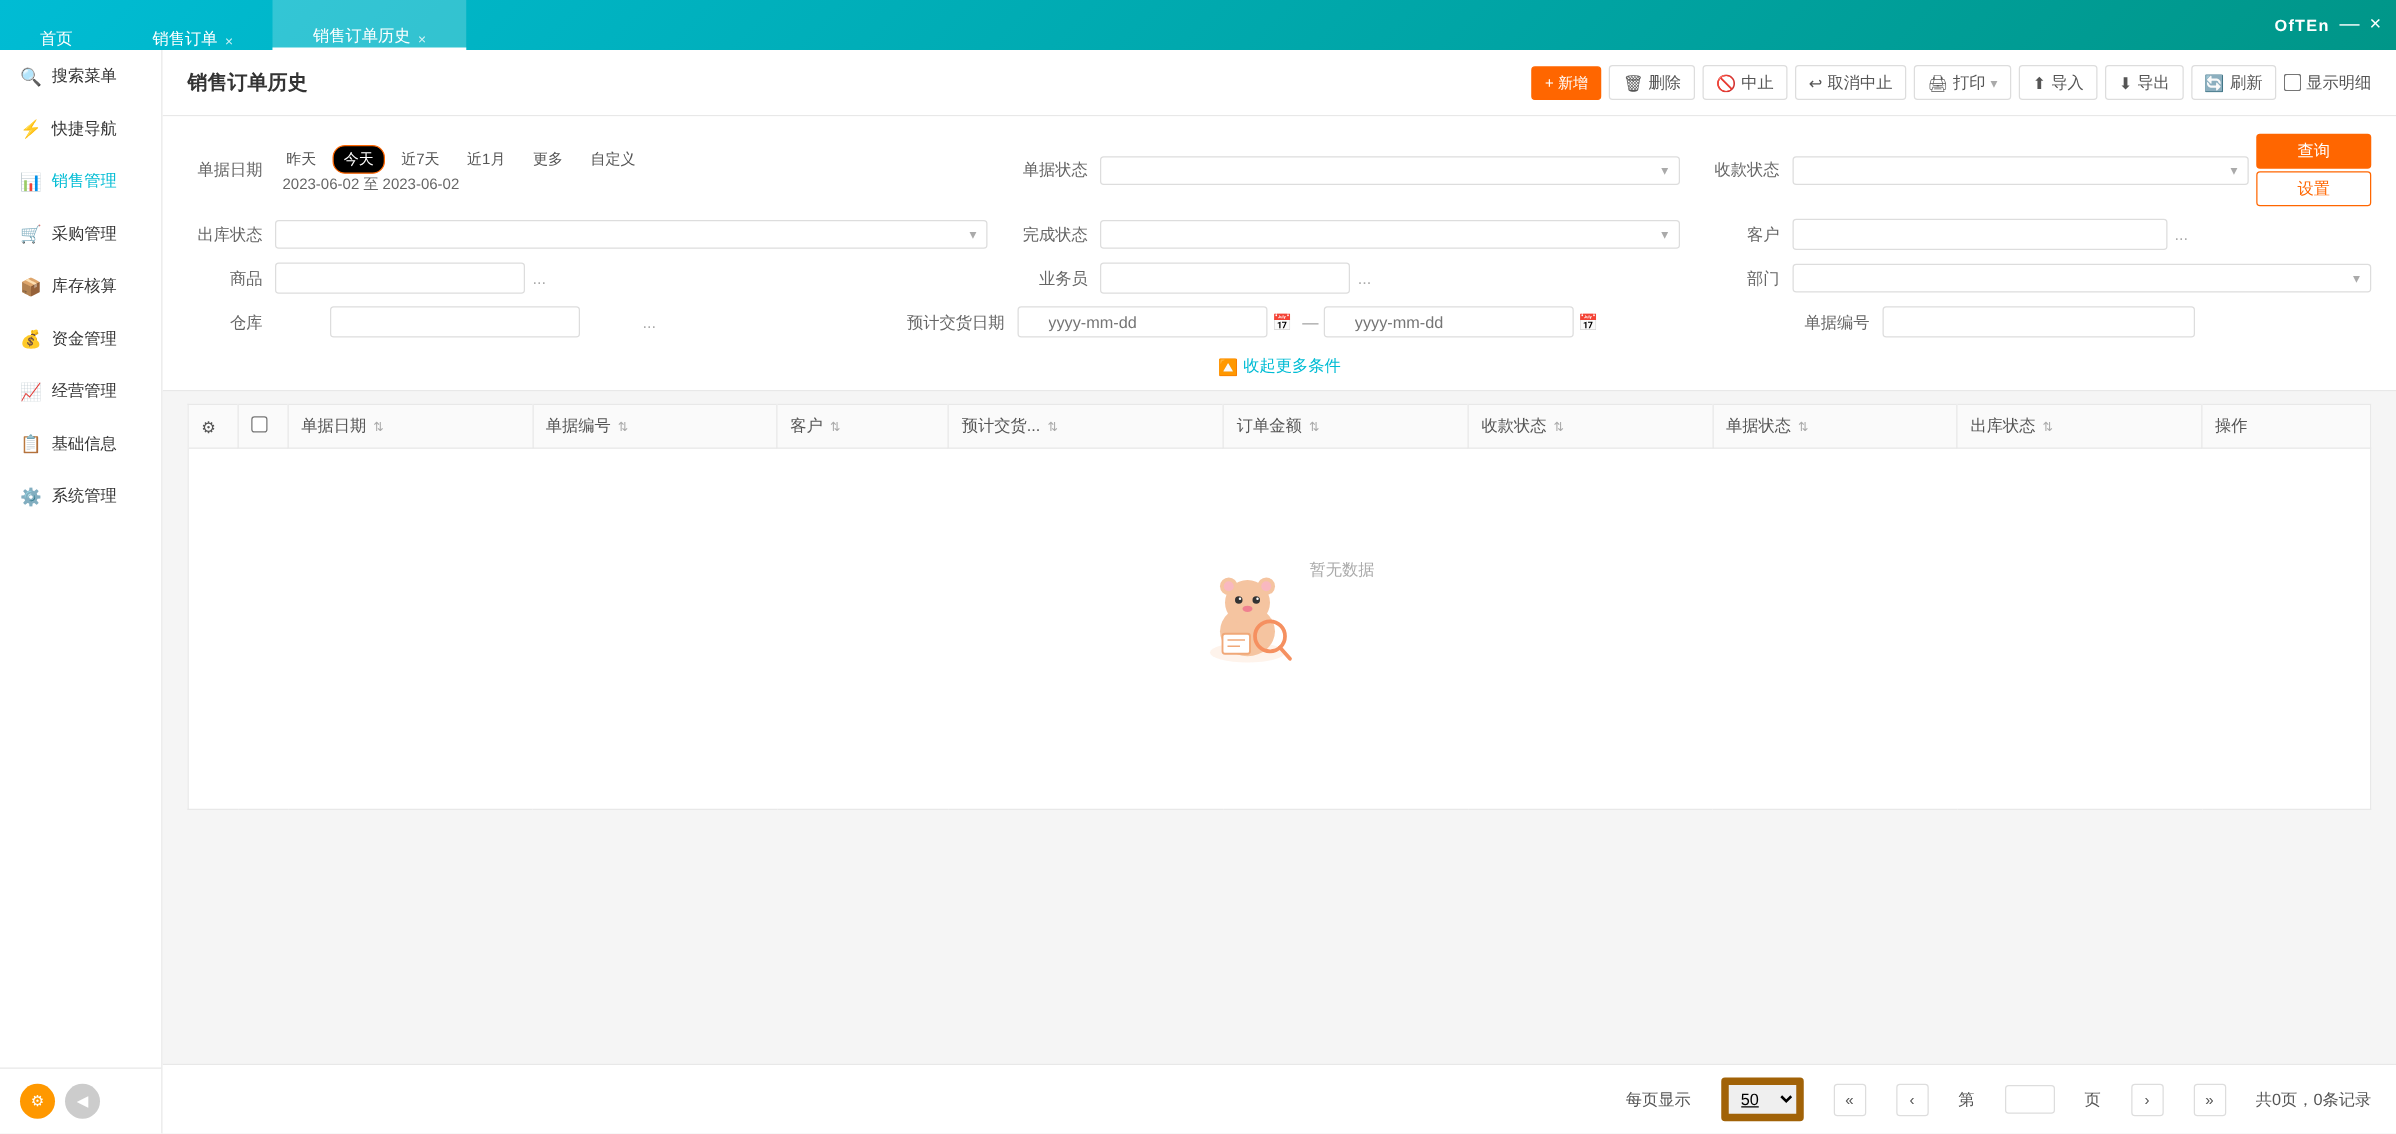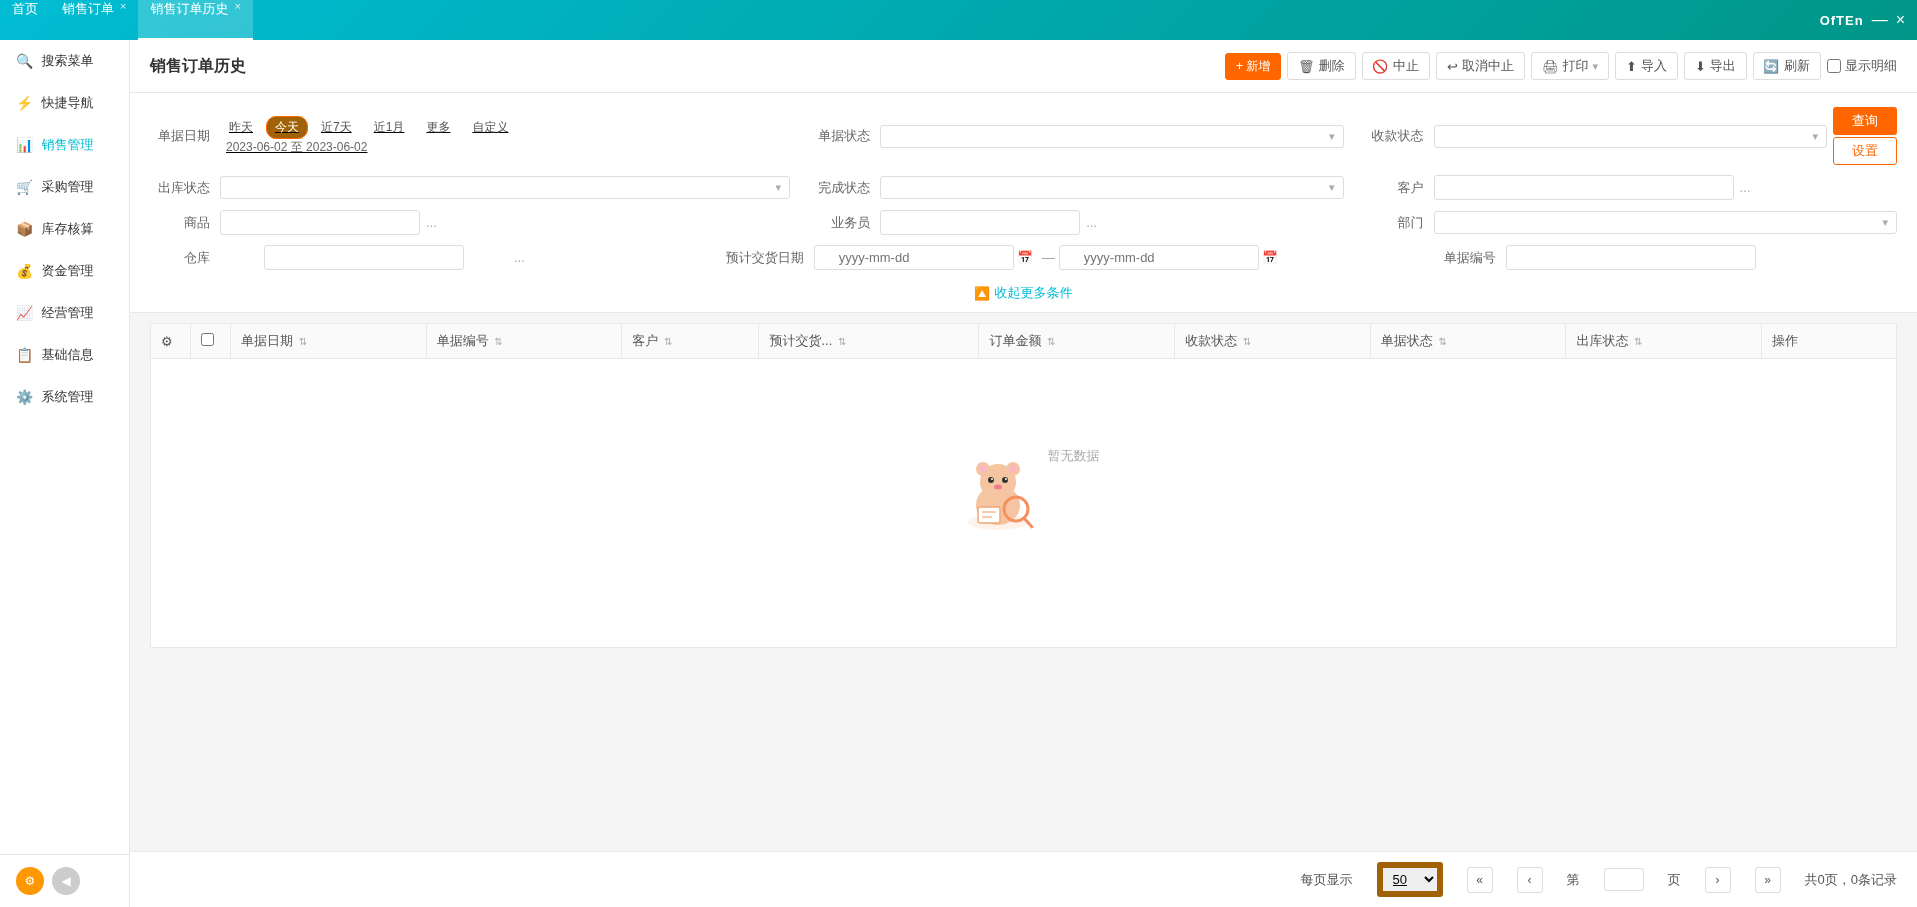--- a/index.html
+++ b/index.html
@@ -15,22 +15,22 @@
       flex-shrink: 0;
     }
     .top-bar-tabs {
       display: flex;
       align-items: stretch;
       height: 100%;
       flex: 1;
     }
     .top-tab {
       display: flex;
-      align-items: flex-start;
-      padding: 0 12px;
+      align-items: flex-end;
+      padding: 0 32px;
       color: #fff;
       cursor: pointer;
       font-size: 13px;
       position: relative;
       white-space: nowrap;
       gap: 6px;
     }
     .top-tab.active {
       background: rgba(255,255,255,0.2);
       border-bottom: 2px solid #fff;
@@ -186,21 +186,21 @@
     }
     .date-btn {
       padding: 2px 8px;
       border-radius: 3px;
       cursor: pointer;
       font-size: 12px;
       border: 1px solid transparent;
       color: #555;
     }
     .date-btn.active {
-      background: #a16207;
+      background: #000000;
       color: #fff;
       border-radius: 10px;
       border-color: #ff6600;
     }
     .date-range {
       font-size: 12px;
       color: #666;
       margin-left: 6px;
     }
     .filter-select {
@@ -257,21 +257,21 @@
       border: none;
       padding: 5px 18px;
       border-radius: 3px;
       cursor: pointer;
       font-size: 13px;
     }
     .set-btn {
       background: #fff;
       color: #ff6600;
       border: 1px solid #ff6600;
-      padding: 4px 18px;
+      padding: 4px 32px;
       border-radius: 3px;
       cursor: pointer;
       font-size: 13px;
     }
 
     
     .table-area {
       flex: 1;
       padding: 10px 20px;
       overflow: auto;
@@ -469,21 +469,21 @@
           <span>显示明细</span>
         </div>
       </div>
     </div>
 
     <div class="filter-area">
 
       <div class="filter-row">
         <div class="filter-col" style="flex:1.2;">
           <span class="filter-label">单据日期</span>
-          <div class="filter-control" style="flex-direction:column; align-items:flex-start; max-width:none;text-decoration:underline;">
+          <div class="filter-control" style="flex-direction:column; align-items:flex-start; max-width:none;">
             <div class="date-buttons">
               <span class="date-btn">昨天</span>
               <span class="date-btn active">今天</span>
               <span class="date-btn">近7天</span>
               <span class="date-btn">近1月</span>
               <span class="date-btn">更多</span>
               <span class="date-btn">自定义</span>
             </div>
             <span class="date-range">2023-06-02 至 2023-06-02</span>
           </div>

